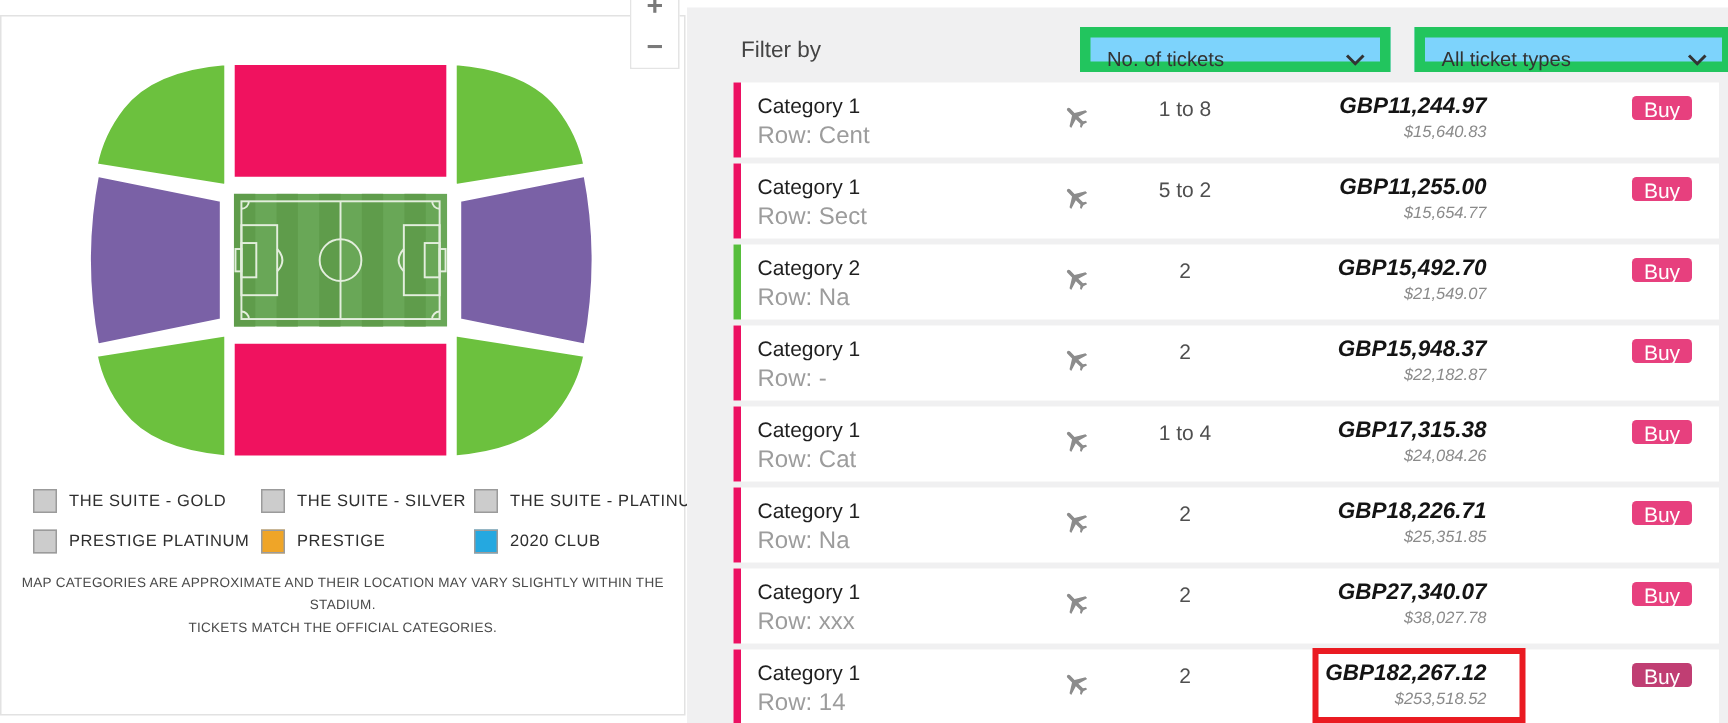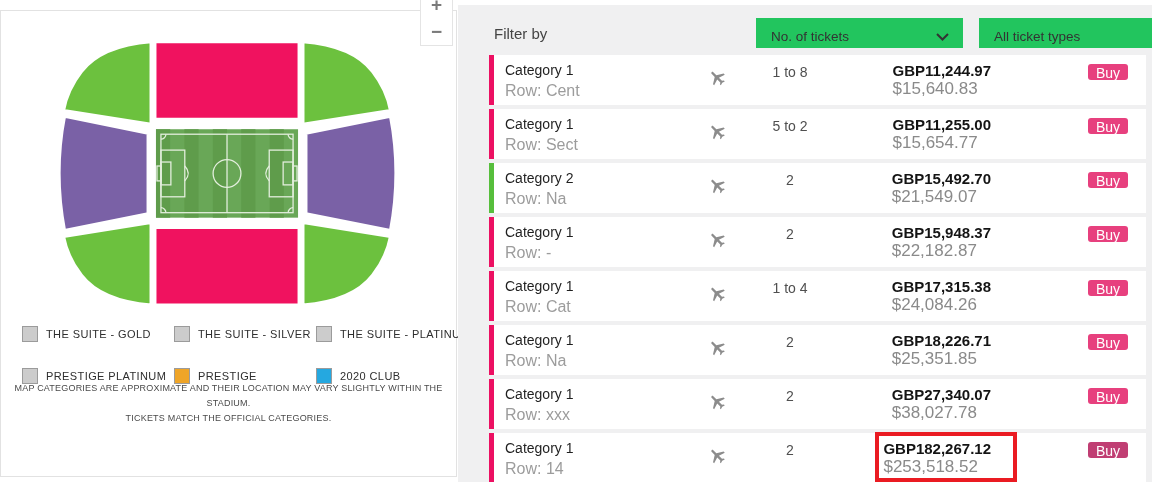--- a/index.html
+++ b/index.html
@@ -26,21 +26,21 @@
   .stadium-svg{position:absolute;left:0;top:0;width:455px;height:310px;}
   .seg{stroke:#fff;stroke-width:3;stroke-linejoin:round;}
   .seg-pink{fill:var(--stadium_pink);}
   .seg-green{fill:var(--stadium_green);}
   .seg-purple{fill:var(--stadium_purple);}
   .pitch-base{fill:var(--pitch_green);}
   .pitch-stripe{fill:var(--pitch_green_dark);}
   .pitch-lines{fill:none;stroke:var(--pitch_line);stroke-width:1.3;}
   .legend{
     position:absolute;left:21px;top:314px;
-    display:grid;grid-template-columns:152px 142px auto;row-gap:25px;
+    display:grid;grid-template-columns:152px 142px auto;row-gap:10px;
   }
   .legend-item{display:flex;align-items:center;height:17px;}
   .swatch{
     width:16px;height:16px;border:1px solid #9b9b9b;box-sizing:border-box;
     background:#ccc;flex:0 0 16px;
   }
   .legend-label{
     margin-left:8px;font-size:11px;letter-spacing:0.4px;color:#2e2e2e;
     white-space:nowrap;
   }
@@ -48,44 +48,44 @@
     position:absolute;left:0;top:370px;width:455px;text-align:center;
     font-size:9px;line-height:15px;letter-spacing:0.2px;color:#4a4a4a;
   }
   
   .list-panel{
     position:absolute;left:458px;top:5px;width:694px;height:482px;
     background:var(--panel_bg);overflow:hidden;
   }
   .filter-label{position:absolute;left:36px;top:20px;font-size:15px;color:#444;}
   .dropdown{
-    position:absolute;top:13px;height:30px;background:#22c55e;
-    border:4px solid #22c55e;box-sizing:border-box;cursor:pointer;margin-left:36px;
+    position:absolute;top:13px;height:30px;background:#7dd3fc;
+    border:7px solid #22c55e;box-sizing:border-box;cursor:pointer;
   }
   .dropdown span{
     position:absolute;left:11px;top:7px;font-size:13.5px;color:#333;white-space:nowrap;
   }
   .dd-tickets{left:262px;width:207px;}
   .dd-types{left:485px;width:212px;}
   .chev{position:absolute;right:10px;top:11px;}
   .rows{position:absolute;left:31px;top:50px;width:657px;}
   .listing-row{
     position:relative;width:657px;height:50px;background:#fff;
     margin-bottom:4px;overflow:visible;
   }
   .accent-bar{position:absolute;left:0;top:0;width:5px;height:100%;}
   .accent-pink{background:var(--accent_pink);}
   .accent-green{background:var(--accent_green);}
   .cat{position:absolute;left:16px;top:7px;font-size:14px;font-weight:400;color:#1f1f1f;}
   .rowlbl{position:absolute;left:16px;top:27px;font-size:16px;color:#9c9c9c;}
   .plane{position:absolute;left:219px;top:13px;}
   .qty{position:absolute;left:251px;top:9px;width:100px;text-align:center;font-size:14px;color:#4f4f4f;}
-  .price{position:absolute;right:155px;top:6px;}
+  .price{position:absolute;right:155px;top:6px;text-align:right;font-style:italic;}
   .gbp{font-size:15px;font-weight:700;color:#141414;line-height:19px;}
-  .usd{font-size:17px;color:#8a8a8a;line-height:17px;}
+  .usd{font-size:11px;color:#8a8a8a;line-height:17px;}
   .highlight-box{
     display:none;position:absolute;left:386px;top:-1px;width:142px;height:50px;
     border:4px solid var(--highlight_red);box-sizing:border-box;z-index:3;
     pointer-events:none;
   }
   .buy{
     position:absolute;left:599px;top:9px;width:40px;height:16px;
     background:var(--buy_pink);color:#fff;border:none;border-radius:3px;
     font-size:14px;cursor:pointer;font-family:"Liberation Sans",sans-serif;
   }

